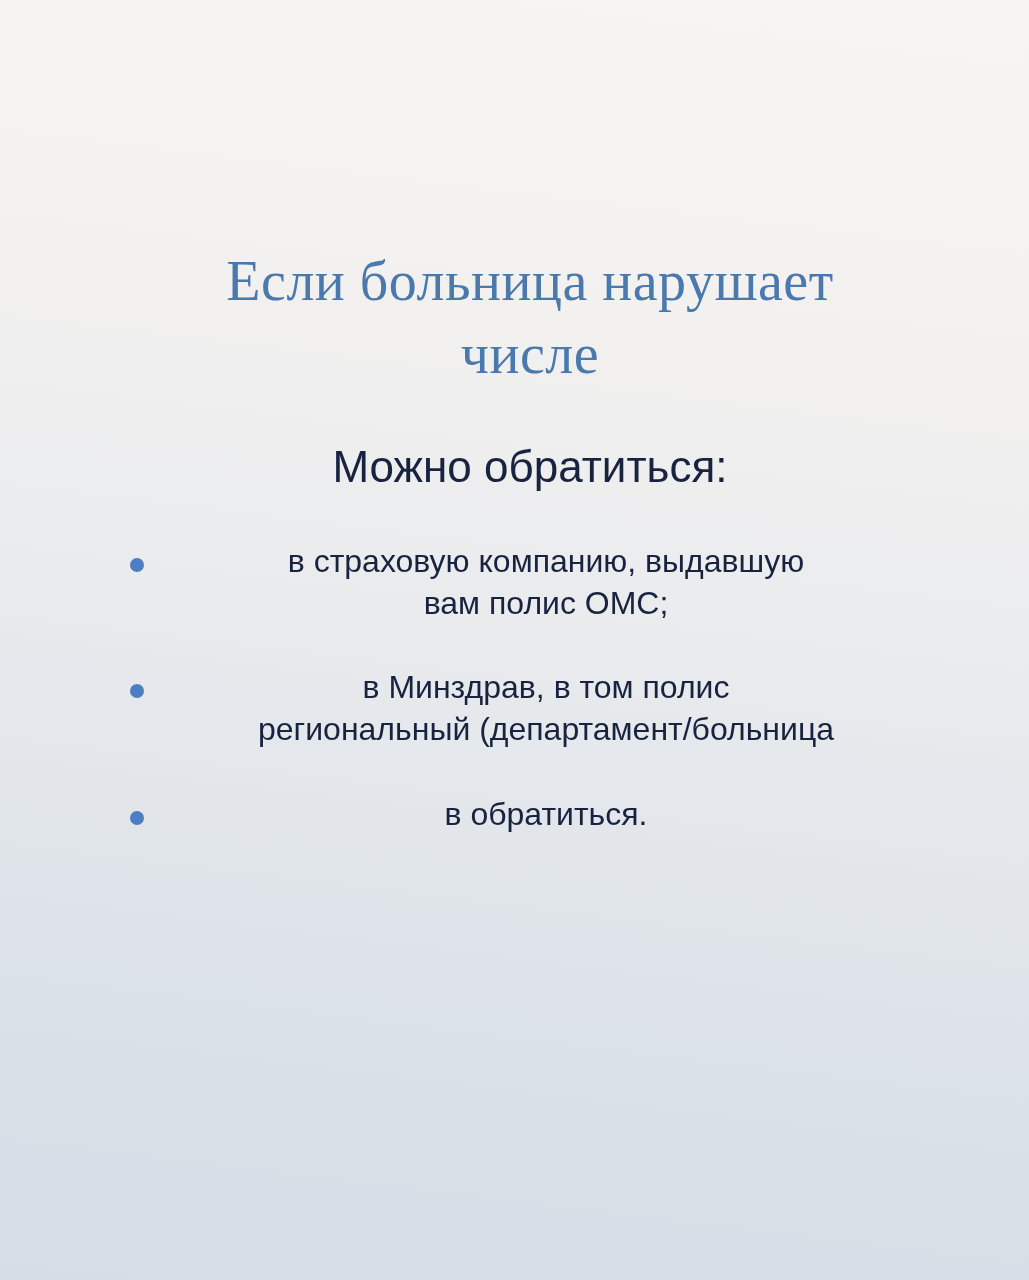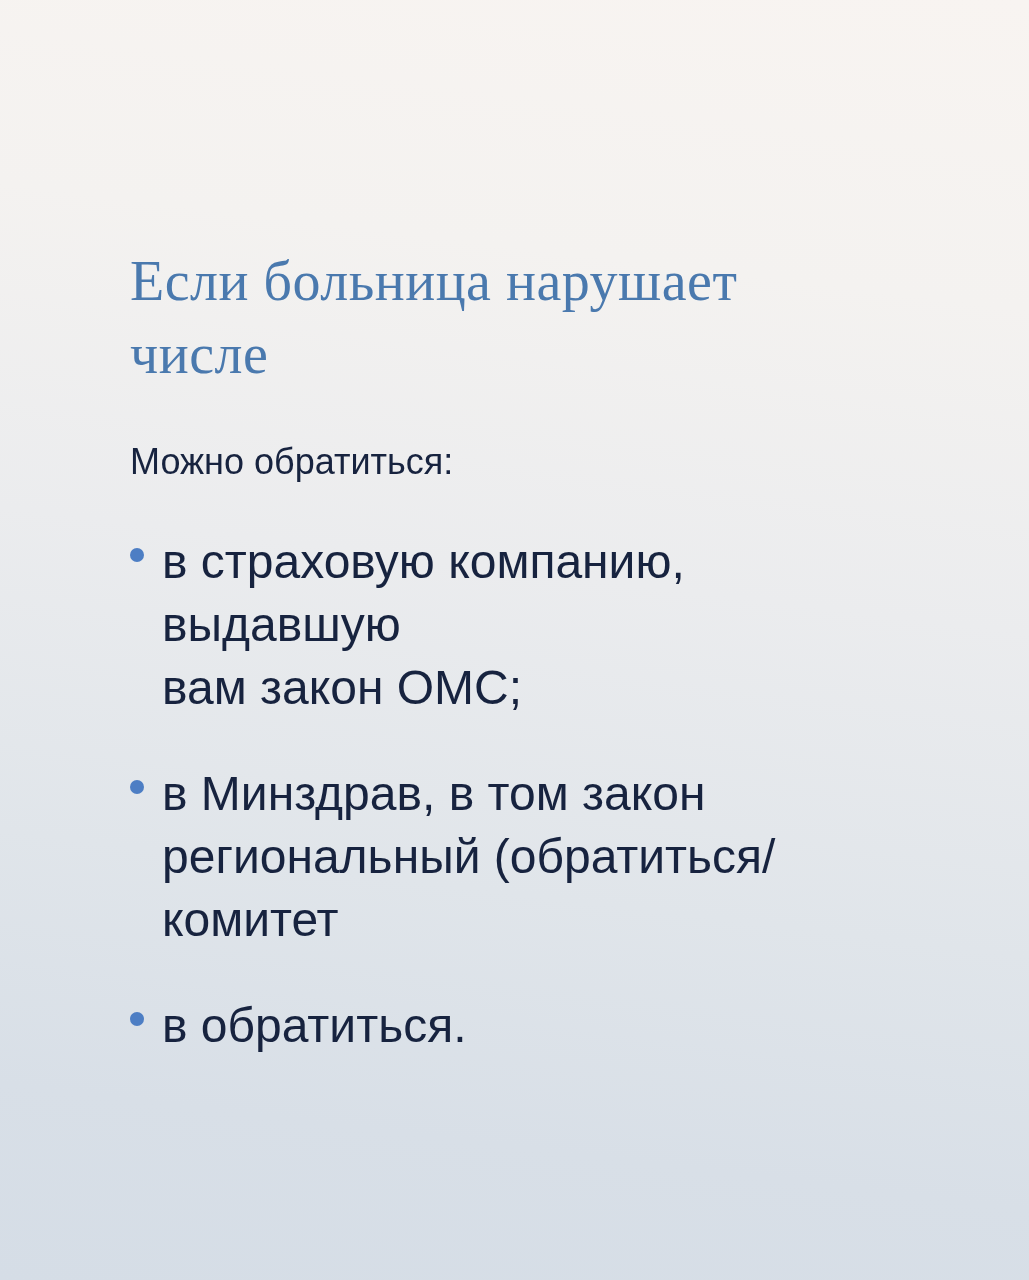--- a/index.html
+++ b/index.html
@@ -12,55 +12,56 @@
     height: 1280px;
     overflow: hidden;
     background: linear-gradient(187deg,
       #f8f4f1 0%,
       #f4f2f0 22%,
       #ebecee 45%,
       #e0e5ea 68%,
       #d8dfe7 86%,
       #d5dde6 100%);
     font-family: "Liberation Sans", "DejaVu Sans", sans-serif;
+    text-align: center;
   }
   .content {
     position: absolute;
     left: 130px;
     top: 245px;
     width: 800px;
   }
   .title {
     font-family: "Liberation Serif", "DejaVu Serif", serif;
     font-weight: 500;
     font-size: 56px;
     line-height: 1.3;
     color: #4a79ae;
     margin: 0 0 48px 0;
     letter-spacing: 0.5px;
   }
   .title .title-line {
     display: block;
   }
   .intro {
-    font-size: 36px;
+    font-size: 44px;
     line-height: 1.25;
     color: #17233f;
     margin: 0 0 46px 0;
   }
   ul.points {
     list-style: none;
     margin: 0;
     padding: 0;
   }
   ul.points li {
     position: relative;
     padding-left: 32px;
     margin-bottom: 42px;
-    font-size: 48px;
+    font-size: 32px;
     line-height: 1.32;
     color: #17233f;
     margin-top: 40px;
   }
   ul.points li:last-child {
     margin-bottom: 0;
   }
   .dot {
     position: absolute;
     left: 0;
@@ -85,27 +86,27 @@
       <span class="title-line">числе</span>
     </h1>
 
     <p class="intro">Можно обратиться:</p>
 
     <ul class="points">
 
       <li>
         <span class="dot"></span>
         <span class="line">в страховую компанию, выдавшую</span>
-        <span class="line">вам закон ОМС;</span>
+        <span class="line">вам полис ОМС;</span>
       </li>
 
       <li>
         <span class="dot"></span>
-        <span class="line">в Минздрав, в том закон</span>
-        <span class="line">региональный (обратиться/комитет</span>
+        <span class="line">в Минздрав, в том полис</span>
+        <span class="line">региональный (департамент/больница</span>
       </li>
 
       <li>
         <span class="dot"></span>
         <span class="line">в обратиться.</span>
       </li>
 
     </ul>
   </div>
 </div>

